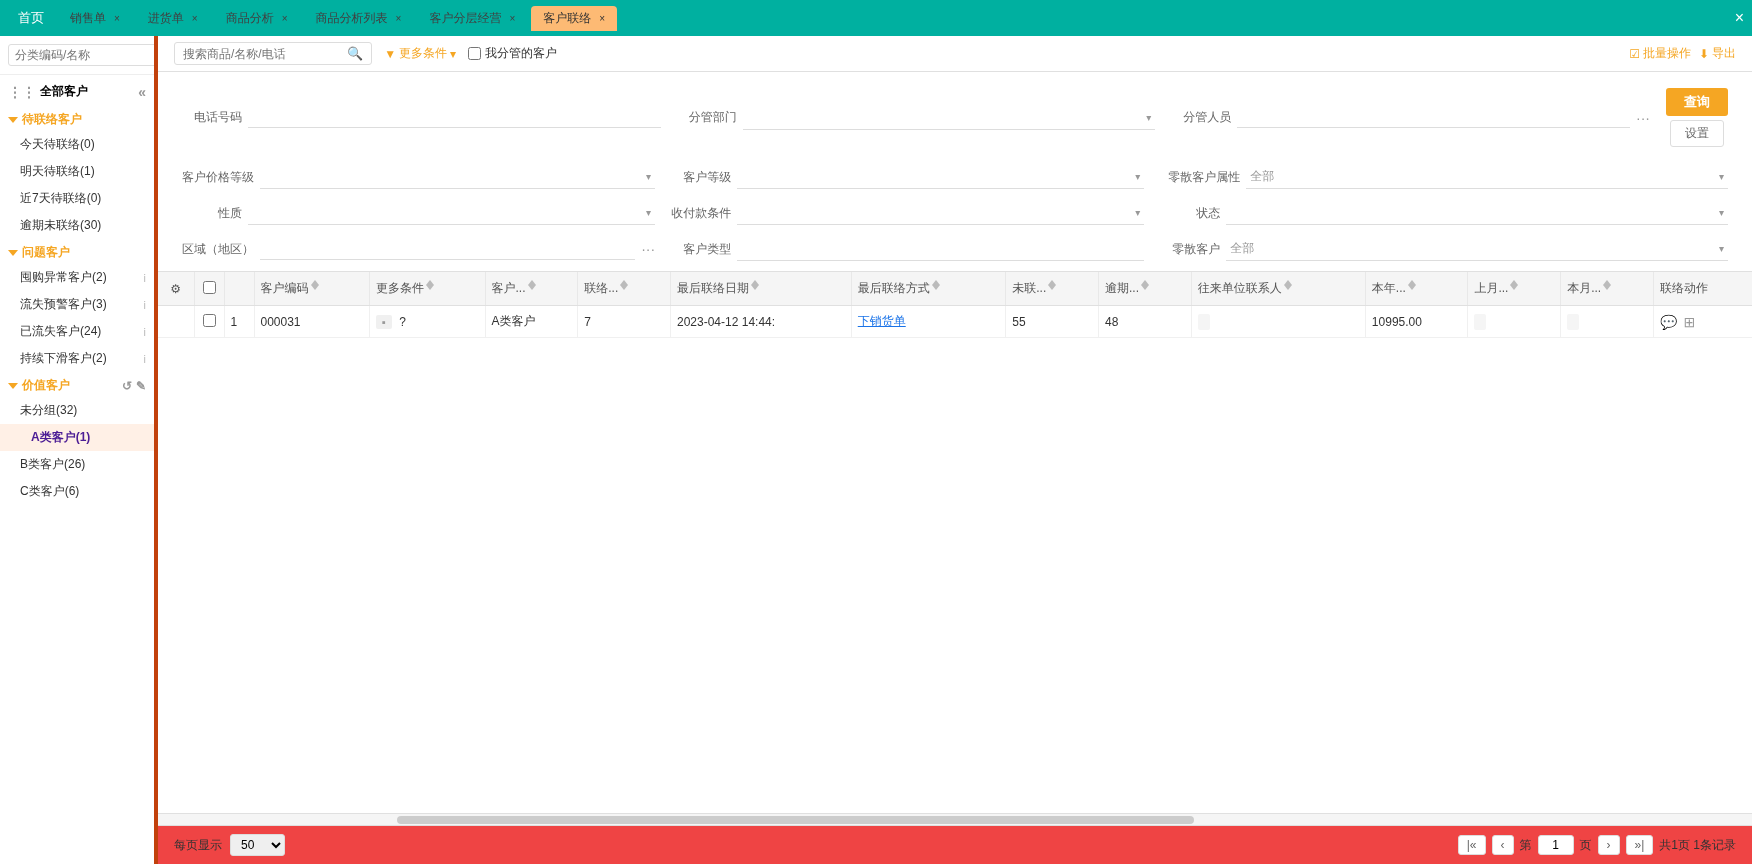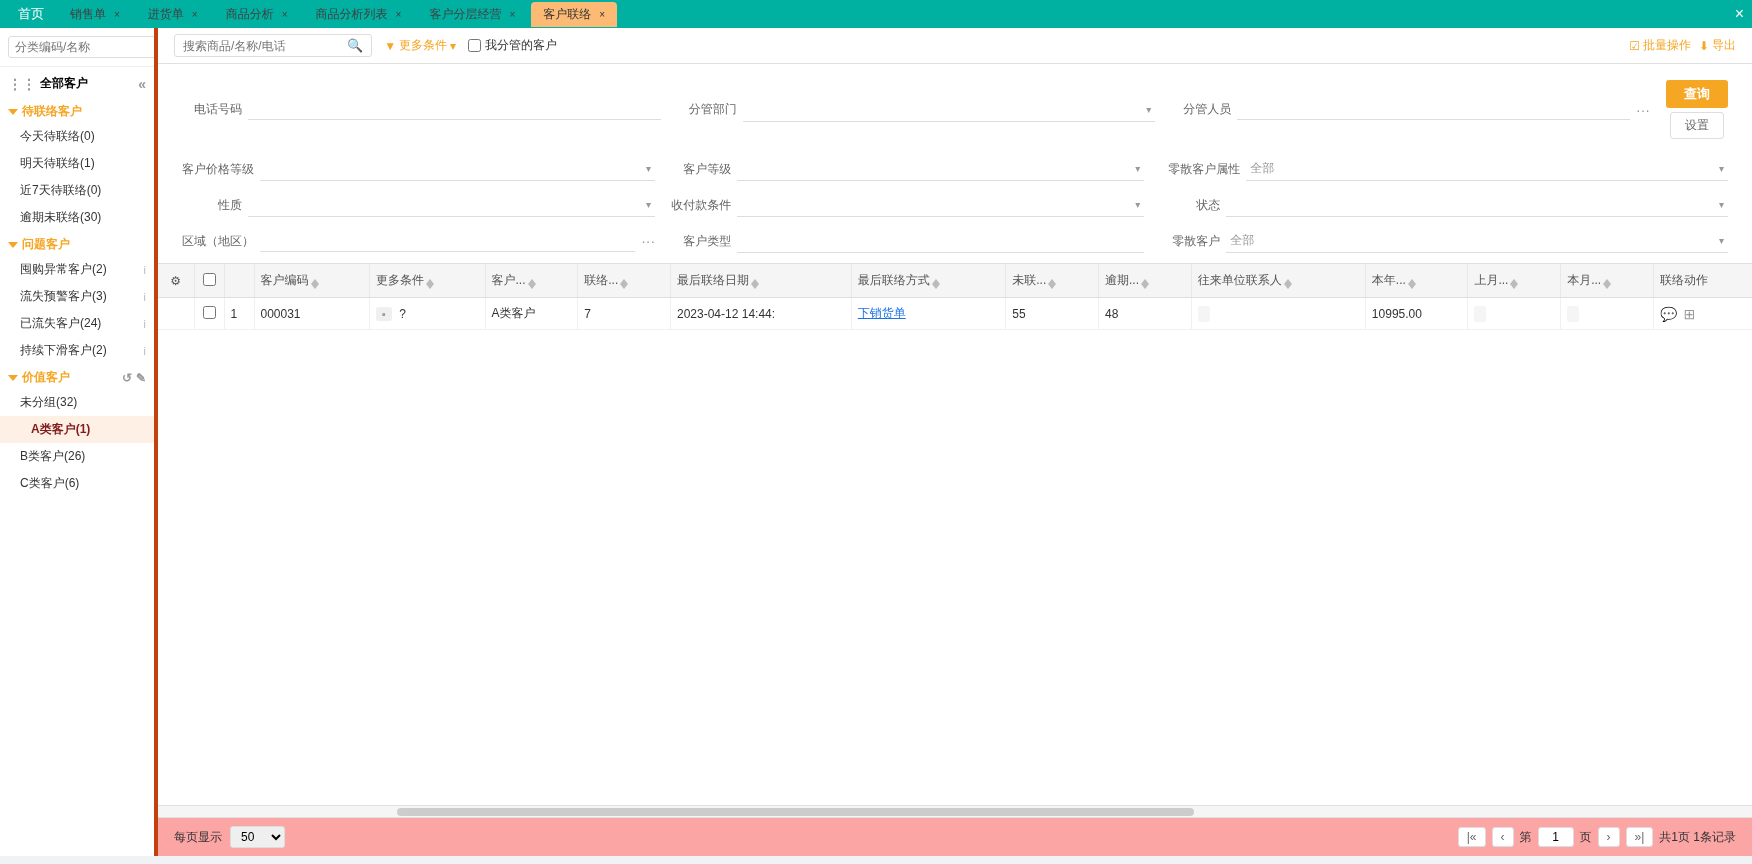--- a/index.html
+++ b/index.html
@@ -1,21 +1,21 @@
 <!DOCTYPE html>
 <html><head>
   <meta charset="utf-8">
   <style>
     * { box-sizing: border-box; margin: 0; padding: 0; font-family: 'Microsoft YaHei', SimHei, sans-serif; font-size: 12px; }
     body { background: #f0f2f5; width: 1752px; height: 864px; overflow: hidden; }
     
     
     .top-nav {
       display: flex; align-items: center;
-      background: #00b0a0; height: 28px;
+      background: #00b0a0; height: 36px;
       padding: 0 8px; gap: 4px;
     }
     .nav-tab {
       display: flex; align-items: center; gap: 4px;
       padding: 4px 12px; border-radius: 4px 4px 0 0;
       color: #404040; cursor: pointer; font-size: 13px;
       background: transparent; white-space: nowrap;
     }
     .nav-tab.active { background: #fdba74; color: #333; }
     .nav-tab .close-x { font-size: 10px; color: inherit; margin-left: 4px; }
@@ -49,21 +49,21 @@
     .sidebar-group-label {
       padding: 5px 8px 3px 8px; color: #f5a623; font-size: 12px; font-weight: bold;
       display: flex; align-items: center; gap: 4px;
     }
     .triangle-down { width: 0; height: 0; border-left: 5px solid transparent; border-right: 5px solid transparent; border-top: 6px solid #f5a623; display: inline-block; }
 
     .sidebar-item {
       padding: 5px 8px 5px 20px; cursor: pointer; color: #333; font-size: 12px;
       display: flex; align-items: center; justify-content: space-between;
     }
-    .sidebar-item.active { background: #fff0e6; color: #7f1d1d; font-weight: bold; padding-left: 31px; }
+    .sidebar-item.active { background: #fff0e6; color: #4c1d95; font-weight: bold; padding-left: 31px; }
     .sidebar-item .item-label { flex: 1; }
     .sidebar-item .info-icon { color: #bbb; font-size: 11px; margin-left: 3px; }
 
     
     .content-area { flex: 1; display: flex; flex-direction: column; overflow: hidden; }
 
     
     .filter-bar {
       background: #fff; border-bottom: 1px solid #e0e0e0;
       padding: 6px 16px; display: flex; align-items: center; gap: 12px;
@@ -127,35 +127,35 @@
     thead tr { background: #f5f5f5; }
     thead th {
       padding: 8px 6px; text-align: left; font-weight: normal; color: #555;
       border-bottom: 1px solid #e0e0e0; border-right: 1px solid #e8e8e8;
       white-space: nowrap; position: sticky; top: 0; background: #f5f5f5; z-index: 1;
     }
     thead th:last-child { border-right: none; }
     tbody tr { border-bottom: 1px solid #f0f0f0; }
     tbody td { padding: 7px 6px; color: #333; border-right: 1px solid #f0f0f0; white-space: nowrap; }
     tbody td:last-child { border-right: none; }
-    .col-sort { display: flex; align-items: flex-end; gap: 2px; cursor: pointer; }
+    .col-sort { display: flex; align-items: flex-start; gap: 2px; cursor: pointer; }
     .sort-icons { display: flex; flex-direction: column; gap: 0; }
     .sort-up, .sort-down { width: 0; height: 0; }
     .sort-up { border-left: 4px solid transparent; border-right: 4px solid transparent; border-bottom: 5px solid #bbb; }
     .sort-down { border-left: 4px solid transparent; border-right: 4px solid transparent; border-top: 5px solid #bbb; }
     .checkbox-col { width: 30px; text-align: center; }
     .gear-col { width: 36px; text-align: center; }
     .link-text { color: #1a73e8; cursor: pointer; text-decoration: underline; }
     .row-actions { display: flex; gap: 6px; align-items: center; }
     .action-icon { color: #999; cursor: pointer; font-size: 14px; }
 
     
     .table-footer {
       display: flex; align-items: center; justify-content: space-between;
-      padding: 8px 16px; border-top: 1px solid #e0e0e0; background: #fca5a5;
+      padding: 8px 16px; border-top: 1px solid #e0e0e0; background: #ef4444;
       flex-shrink: 0; font-size: 12px; color: #333;
     }
     .pagination-left { display: flex; align-items: center; gap: 8px; }
     .page-size-select { border: 1px solid #ddd; padding: 2px 6px; border-radius: 3px; font-size: 12px; }
     .pagination-right { display: flex; align-items: center; gap: 6px; }
     .page-btn { border: 1px solid #ddd; background: #fff; padding: 2px 8px; border-radius: 3px; cursor: pointer; color: #666; font-size: 12px; }
     .page-btn:disabled { color: #ccc; cursor: default; }
     .page-input { border: 1px solid #ddd; width: 36px; text-align: center; padding: 2px 4px; border-radius: 3px; font-size: 12px; }
     .scrollbar-area { height: 12px; background: #f5f5f5; border-top: 1px solid #e0e0e0; position: relative; overflow: hidden; }
     .scrollbar-thumb { height: 8px; background: #ccc; border-radius: 4px; position: absolute; top: 2px; left: 15%; width: 50%; cursor: pointer; }

